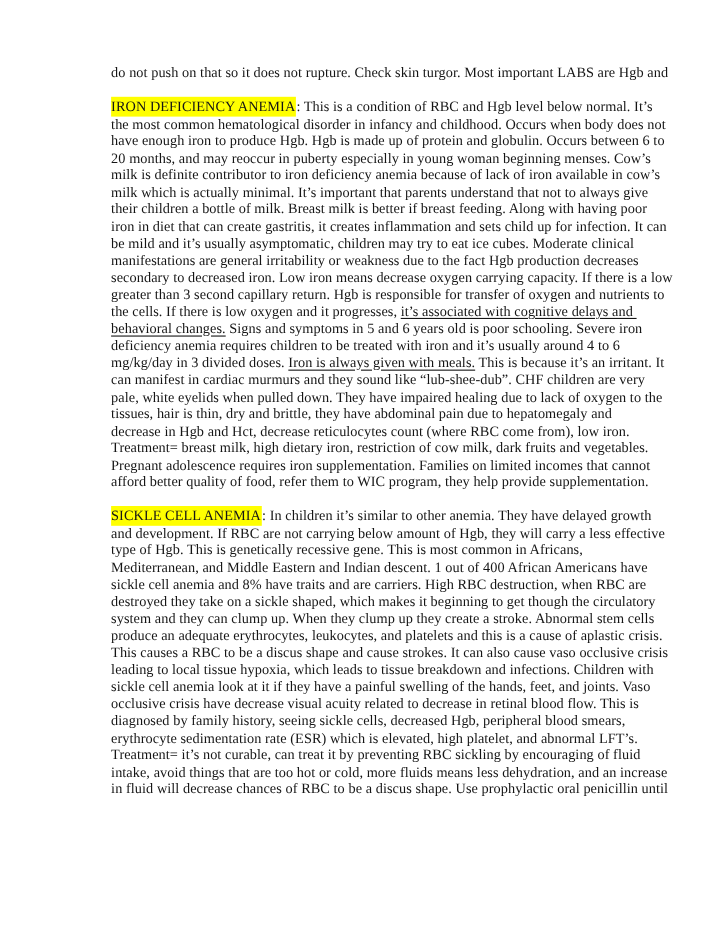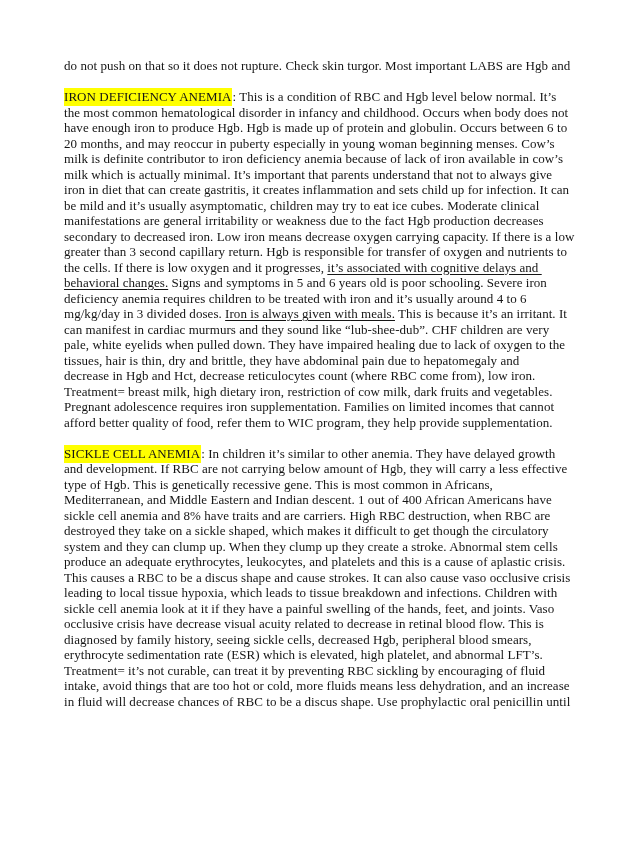--- a/index.html
+++ b/index.html
@@ -29,20 +29,21 @@
     width: 530px;
   }
   .paragraph {
     margin: 0 0 15.5px 0;
   }
   .line {
     font-size: 13px;
     line-height: 15.5px;
     white-space: pre;
     letter-spacing: 0.05px;
+    margin-left: 37px;
   }
   .run.plain {
     
   }
   .run.highlight {
     background-color: #ffff00;
     padding: 1px 1px 2px 0;
     text-align: center;
   }
   .run.underline {
@@ -58,20 +59,21 @@
       <div class="paragraph">
         <div class="line"><span class="run plain">do not push on that so it does not rupture. Check skin turgor. Most important LABS are Hgb and</span></div>
       </div>
       <div class="paragraph">
         <div class="line"><span class="run highlight">IRON DEFICIENCY ANEMIA</span><span class="run plain">: This is a condition of RBC and Hgb level below normal. It’s</span></div>
         <div class="line"><span class="run plain">the most common hematological disorder in infancy and childhood. Occurs when body does not</span></div>
         <div class="line"><span class="run plain">have enough iron to produce Hgb. Hgb is made up of protein and globulin. Occurs between 6 to</span></div>
         <div class="line"><span class="run plain">20 months, and may reoccur in puberty especially in young woman beginning menses. Cow’s</span></div>
         <div class="line"><span class="run plain">milk is definite contributor to iron deficiency anemia because of lack of iron available in cow’s</span></div>
         <div class="line"><span class="run plain">milk which is actually minimal. It’s important that parents understand that not to always give</span></div>
+        <div class="line"><span class="run plain">their children a bottle of milk. Breast milk is better if breast feeding. Along with having poor</span></div>
         <div class="line"><span class="run plain">iron in diet that can create gastritis, it creates inflammation and sets child up for infection. It can</span></div>
         <div class="line"><span class="run plain">be mild and it’s usually asymptomatic, children may try to eat ice cubes. Moderate clinical</span></div>
         <div class="line"><span class="run plain">manifestations are general irritability or weakness due to the fact Hgb production decreases</span></div>
         <div class="line"><span class="run plain">secondary to decreased iron. Low iron means decrease oxygen carrying capacity. If there is a low</span></div>
         <div class="line"><span class="run plain">greater than 3 second capillary return. Hgb is responsible for transfer of oxygen and nutrients to</span></div>
         <div class="line"><span class="run plain">the cells. If there is low oxygen and it progresses, </span><span class="run underline">it’s associated with cognitive delays and </span></div>
         <div class="line"><span class="run underline">behavioral changes.</span><span class="run plain"> Signs and symptoms in 5 and 6 years old is poor schooling. Severe iron</span></div>
         <div class="line"><span class="run plain">deficiency anemia requires children to be treated with iron and it’s usually around 4 to 6</span></div>
         <div class="line"><span class="run plain">mg/kg/day in 3 divided doses. </span><span class="run underline">Iron is always given with meals.</span><span class="run plain"> This is because it’s an irritant. It</span></div>
         <div class="line"><span class="run plain">can manifest in cardiac murmurs and they sound like “lub-shee-dub”. CHF children are very</span></div>
@@ -81,21 +83,21 @@
         <div class="line"><span class="run plain">Treatment= breast milk, high dietary iron, restriction of cow milk, dark fruits and vegetables.</span></div>
         <div class="line"><span class="run plain">Pregnant adolescence requires iron supplementation. Families on limited incomes that cannot</span></div>
         <div class="line"><span class="run plain">afford better quality of food, refer them to WIC program, they help provide supplementation.</span></div>
       </div>
       <div class="paragraph">
         <div class="line"><span class="run highlight">SICKLE CELL ANEMIA</span><span class="run plain">: In children it’s similar to other anemia. They have delayed growth</span></div>
         <div class="line"><span class="run plain">and development. If RBC are not carrying below amount of Hgb, they will carry a less effective</span></div>
         <div class="line"><span class="run plain">type of Hgb. This is genetically recessive gene. This is most common in Africans,</span></div>
         <div class="line"><span class="run plain">Mediterranean, and Middle Eastern and Indian descent. 1 out of 400 African Americans have</span></div>
         <div class="line"><span class="run plain">sickle cell anemia and 8% have traits and are carriers. High RBC destruction, when RBC are</span></div>
-        <div class="line"><span class="run plain">destroyed they take on a sickle shaped, which makes it difficult to get though the circulatory</span></div>
+        <div class="line"><span class="run plain">destroyed they take on a sickle shaped, which makes it beginning to get though the circulatory</span></div>
         <div class="line"><span class="run plain">system and they can clump up. When they clump up they create a stroke. Abnormal stem cells</span></div>
         <div class="line"><span class="run plain">produce an adequate erythrocytes, leukocytes, and platelets and this is a cause of aplastic crisis.</span></div>
         <div class="line"><span class="run plain">This causes a RBC to be a discus shape and cause strokes. It can also cause vaso occlusive crisis</span></div>
         <div class="line"><span class="run plain">leading to local tissue hypoxia, which leads to tissue breakdown and infections. Children with</span></div>
         <div class="line"><span class="run plain">sickle cell anemia look at it if they have a painful swelling of the hands, feet, and joints. Vaso</span></div>
         <div class="line"><span class="run plain">occlusive crisis have decrease visual acuity related to decrease in retinal blood flow. This is</span></div>
         <div class="line"><span class="run plain">diagnosed by family history, seeing sickle cells, decreased Hgb, peripheral blood smears,</span></div>
         <div class="line"><span class="run plain">erythrocyte sedimentation rate (ESR) which is elevated, high platelet, and abnormal LFT’s.</span></div>
         <div class="line"><span class="run plain">Treatment= it’s not curable, can treat it by preventing RBC sickling by encouraging of fluid</span></div>
         <div class="line"><span class="run plain">intake, avoid things that are too hot or cold, more fluids means less dehydration, and an increase</span></div>

